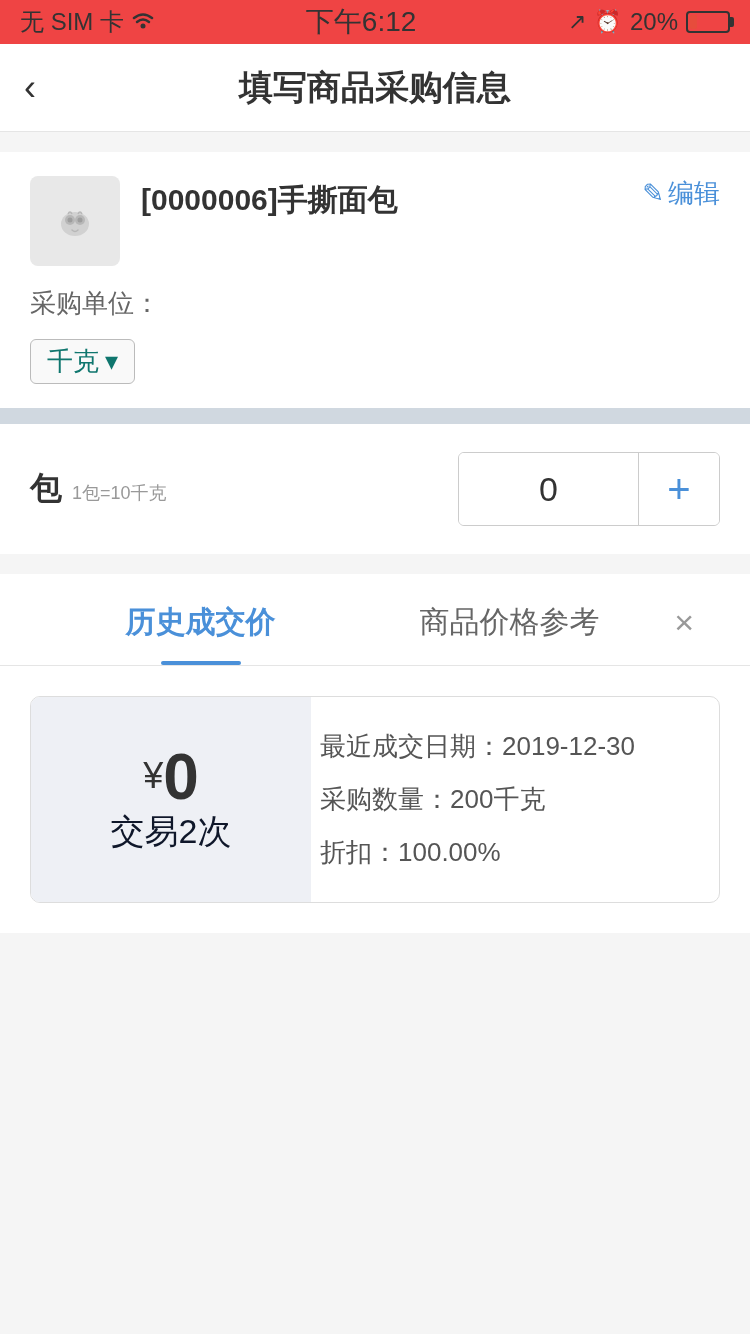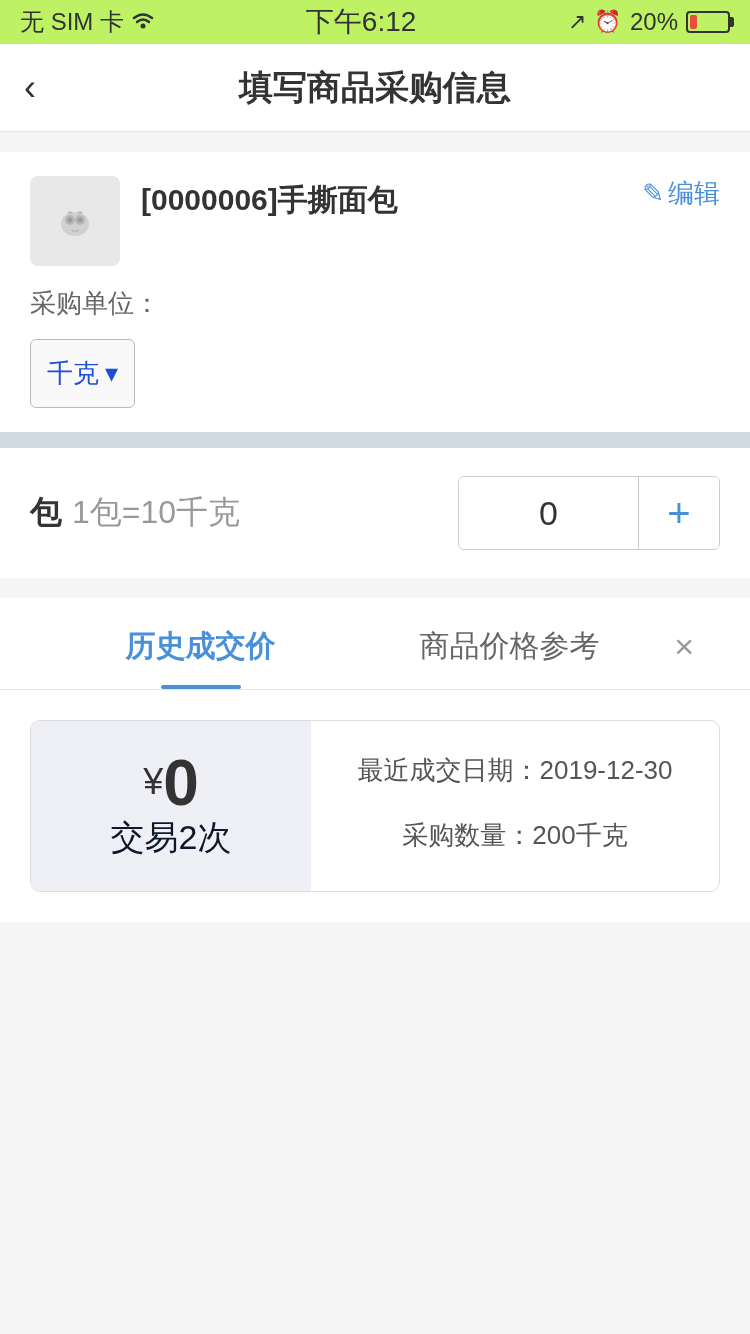--- a/index.html
+++ b/index.html
@@ -10,21 +10,21 @@
       font-family: -apple-system, "PingFang SC", "Helvetica Neue", Arial, sans-serif;
       background: #f5f5f5;
       font-size: 28px;
       color: #333;
     }
 
     
     .status-bar {
       width: 750px;
       height: 44px;
-      background: #bef264;
+      background: #ef4444;
       display: flex;
       align-items: center;
       justify-content: space-between;
       padding: 0 20px;
       font-size: 24px;
       color: #333;
     }
     .status-left { display: flex; align-items: center; gap: 8px; }
     .status-center { font-size: 28px; font-weight: 500; }
     .status-right { display: flex; align-items: center; gap: 8px; }
@@ -129,23 +129,23 @@
       display: flex;
       align-items: flex-start;
       gap: 18px;
       font-size: 26px;
       color: #666;
       flex-direction: column;
     }
     .unit-select {
       border: 1px solid #bbb;
       border-radius: 6px;
-      padding: 16px 16px;
+      padding: 4px 16px;
       font-size: 26px;
-      color: #1d4ed8;
+      color: #0f766e;
       background: #f9f9f9;
       display: flex;
       align-items: center;
       gap: 6px;
       cursor: pointer;
     }
     .price-ref {
       color: #4a90d9;
       font-size: 26px;
       display: flex;
@@ -173,21 +173,21 @@
       display: flex;
       align-items: baseline;
       gap: 10px;
     }
     .qty-main {
       font-size: 32px;
       font-weight: 600;
       color: #333;
     }
     .qty-sub {
-      font-size: 32px;
+      font-size: 18px;
       color: #999;
       text-align: right;
     }
     .quantity-control {
       display: flex;
       align-items: center;
       border: 1px solid #ccc;
       border-radius: 6px;
       overflow: hidden;
     }
@@ -282,22 +282,21 @@
     .history-trades {
       font-size: 34px;
       color: #0f172a;
       margin-top: 0;
     }
     .history-card-right {
       flex: 1;
       padding: 30px 9px;
       display: flex;
       flex-direction: column;
-      gap: 26px;
-      align-items: center;
+      gap: 14px;
     }
     .history-detail-row {
       font-size: 26px;
       color: #555;
       line-height: 1.5;
     }
 
     
     .page-bg {
       background: #f5f5f5;
@@ -407,17 +406,20 @@
       </div>
       <div class="history-trades">交易2次</div>
     </div>
     <div class="history-card-right">
       <div class="history-detail-row">
         <span>最近成交日期：</span><span>2019-12-30</span>
       </div>
       <div class="history-detail-row">
         <span>采购数量：</span><span>200千克</span>
       </div>
+      <div class="history-detail-row">
+        <span>折扣：</span><span>100.00%</span>
+      </div>
     </div>
   </div>
 </div>
 
 <div class="page-bg"></div>
 
 </body></html>

